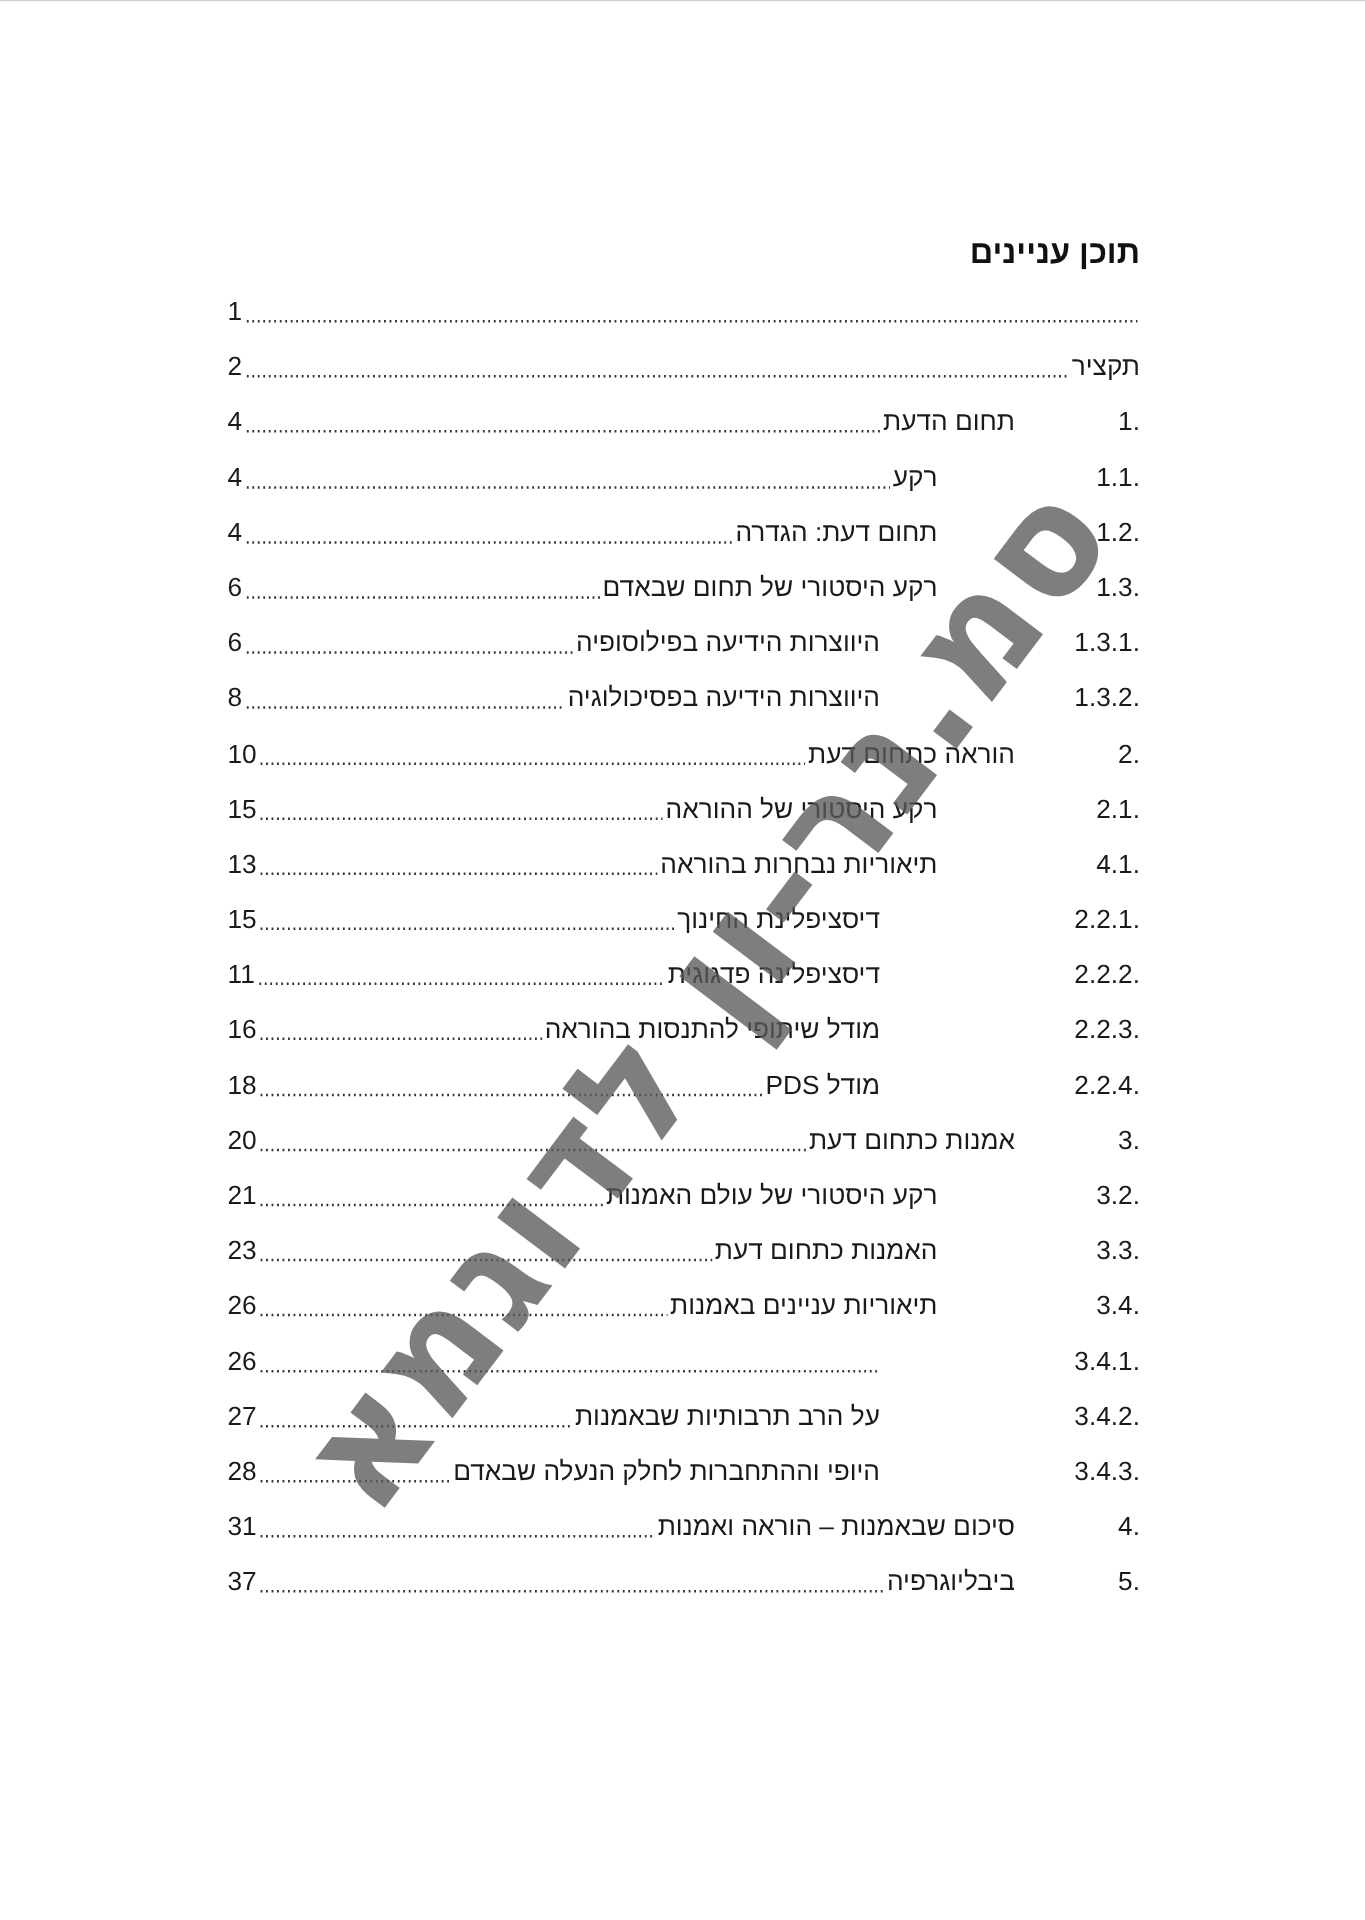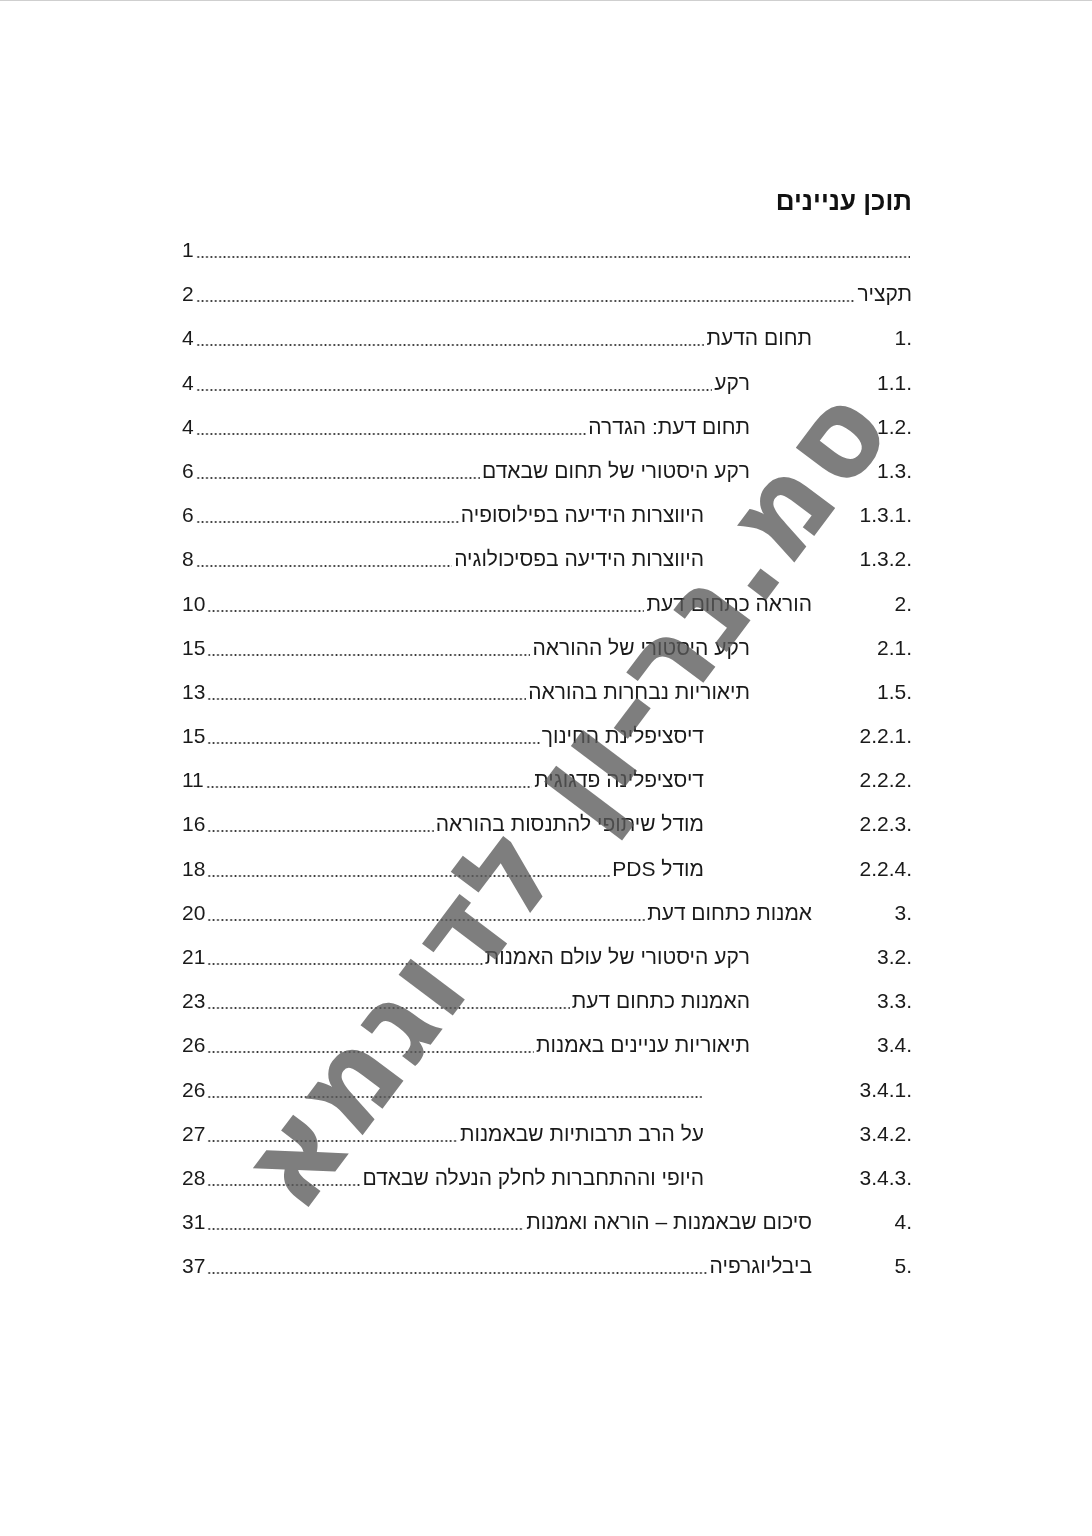--- a/index.html
+++ b/index.html
@@ -119,21 +119,21 @@
       </div>
       <div class="row lvl-1">
         <span class="num">2.1.</span>
         <div class="entry">
           <span class="label">רקע היסטורי של ההוראה</span>
           <span class="leader"></span>
           <span class="page-no">15</span>
         </div>
       </div>
       <div class="row lvl-1">
-        <span class="num">1.5.</span>
+        <span class="num">4.1.</span>
         <div class="entry">
           <span class="label">תיאוריות נבחרות בהוראה</span>
           <span class="leader"></span>
           <span class="page-no">13</span>
         </div>
       </div>
       <div class="row lvl-2">
         <span class="num">2.2.1.</span>
         <div class="entry">
           <span class="label">דיסציפלינת החינוך </span>

